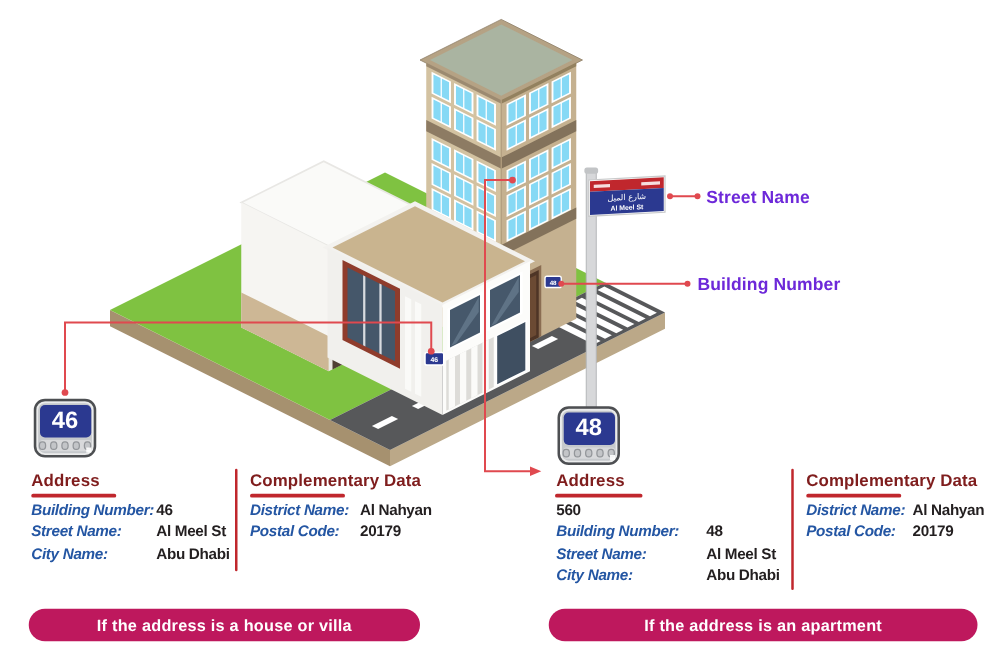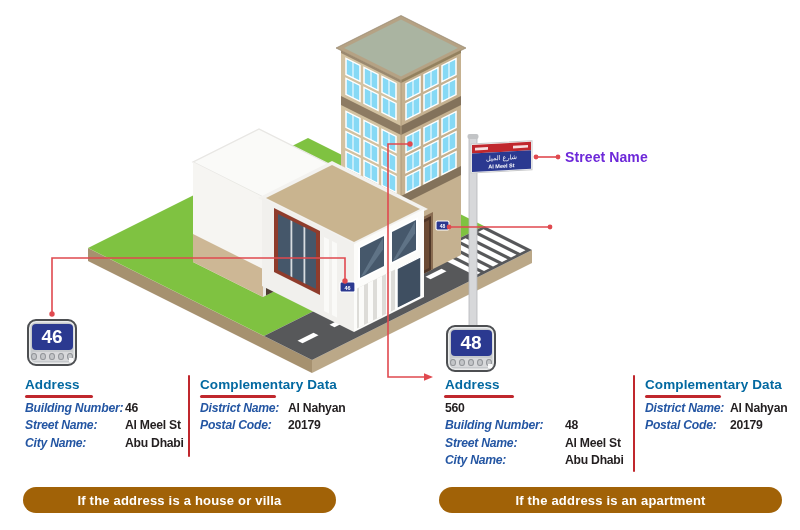--- a/index.html
+++ b/index.html
@@ -1,31 +1,31 @@
 <!DOCTYPE html>
 <html><head>
 <meta charset="utf-8">
 <style>
   html,body{margin:0;padding:0;background:#fff;}
   .stage{position:relative;width:800px;height:530px;background:#fff;overflow:hidden;
          font-family:"Liberation Sans",sans-serif;}
   .abs{position:absolute;}
   svg{position:absolute;left:0;top:0;}
   
-  .heading{font-size:13.5px;font-weight:bold;color:#0369a1;letter-spacing:.1px;white-space:nowrap;}
+  .heading{font-size:13.5px;font-weight:bold;color:#7f1d1d;letter-spacing:.1px;white-space:nowrap;}
   .underline{height:2.6px;background:#c0272d;border-radius:2px;}
   .rows{display:block;}
   .row{display:grid;grid-template-columns:var(--lc,100px) 1fr;line-height:17.4px;
        font-size:12.2px;font-weight:bold;white-space:nowrap;letter-spacing:-0.25px;}
   .row .lbl{color:#2456a3;font-style:italic;}
   .row .val{color:#231f20;}
   .vdivider{width:2.2px;background:#c0272d;border-radius:2px;}
   .callout{font-size:14px;font-weight:bold;color:#6d28d9;white-space:nowrap;letter-spacing:.1px;}
   
-  .banner{background:#a16207;border-radius:13px;color:#fff;font-weight:bold;font-size:13px;
+  .banner{background:#be185d;border-radius:13px;color:#fff;font-weight:bold;font-size:13px;
           height:26px;display:flex;align-items:center;justify-content:center;letter-spacing:.2px;}
   
   .plate{box-sizing:border-box;width:50px;height:47px;background:#c6c9cc;border:2px solid #4d4f52;
          border-radius:9px;padding:2.5px;box-shadow:inset 0 0 0 1.5px #ebecec;}
   .plate-num{position:relative;height:26px;background:#2b3990;border-radius:4px;color:#fff;
              font-weight:bold;font-size:19px;text-align:center;line-height:26px;}
   .plate-chip{position:absolute;right:2.5px;bottom:2.5px;width:4px;height:4px;background:#fff;opacity:.9;}
   .plate-band{margin-top:2px;height:9px;background:#d8d9db;border-radius:2px;display:flex;
               justify-content:center;align-items:center;gap:3.5px;}
   .plate-band i{width:5px;height:5px;border:1px solid #93969a;border-radius:50%;background:#c3c5c8;display:block;}
@@ -227,20 +227,21 @@
       <circle cx="536" cy="157" r="2.4"></circle>
       <circle cx="558" cy="157" r="2.4"></circle>
       <circle cx="449" cy="227" r="2.4"></circle>
       <circle cx="550" cy="227" r="2.4"></circle>
       <circle cx="410" cy="144" r="2.7"></circle>
       <polygon points="424,373.2 433,377 424,380.8"></polygon>
     </g>
   </svg>
 
   <div class="abs callout" style="left:565px;top:149px;">Street Name</div>
+  <div class="abs callout" style="left:558px;top:219px;">Building Number</div>
 
   <div class="abs plate" style="left:27px;top:319px;">
     <div class="plate-num">46</div>
     <span class="plate-chip"></span>
     <div class="plate-band">
         <i></i>
         <i></i>
         <i></i>
         <i></i>
         <i></i>

